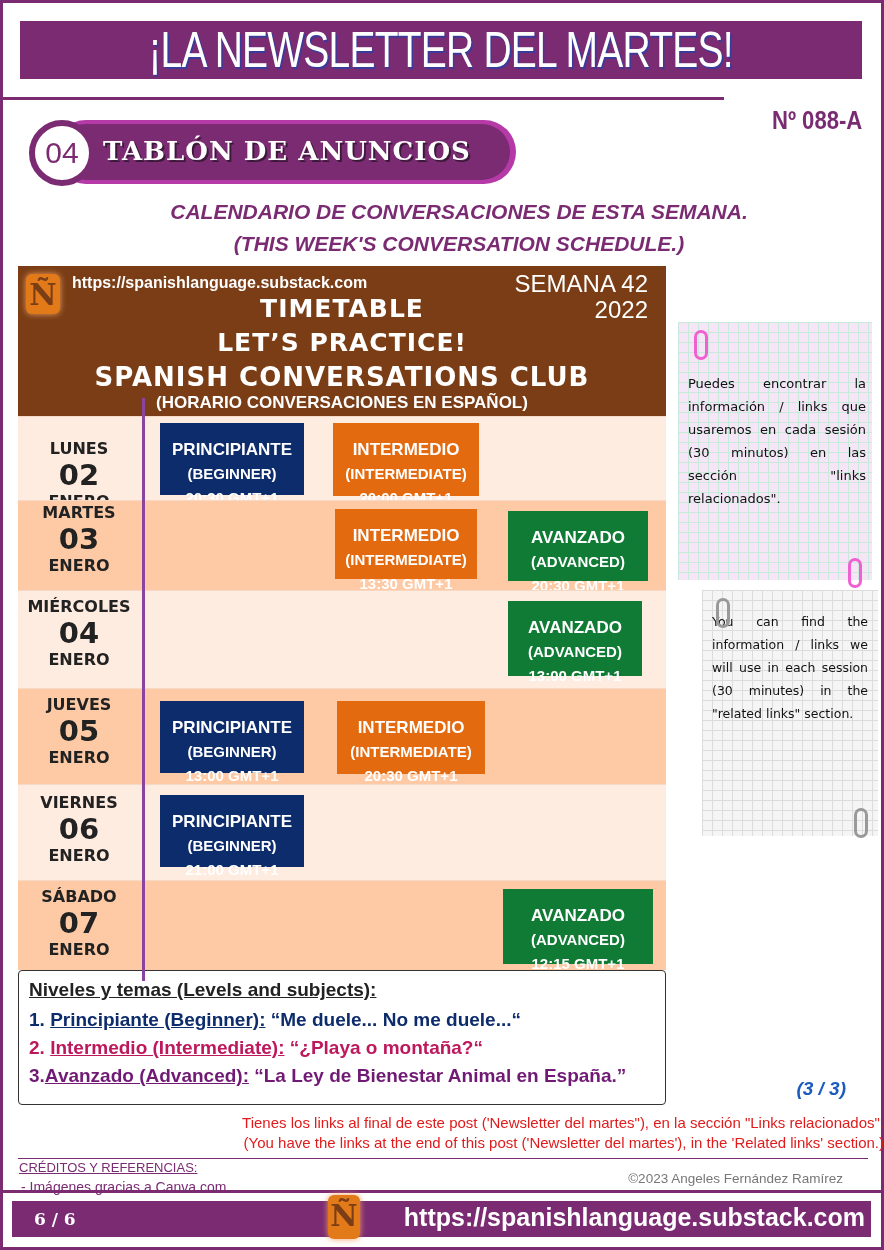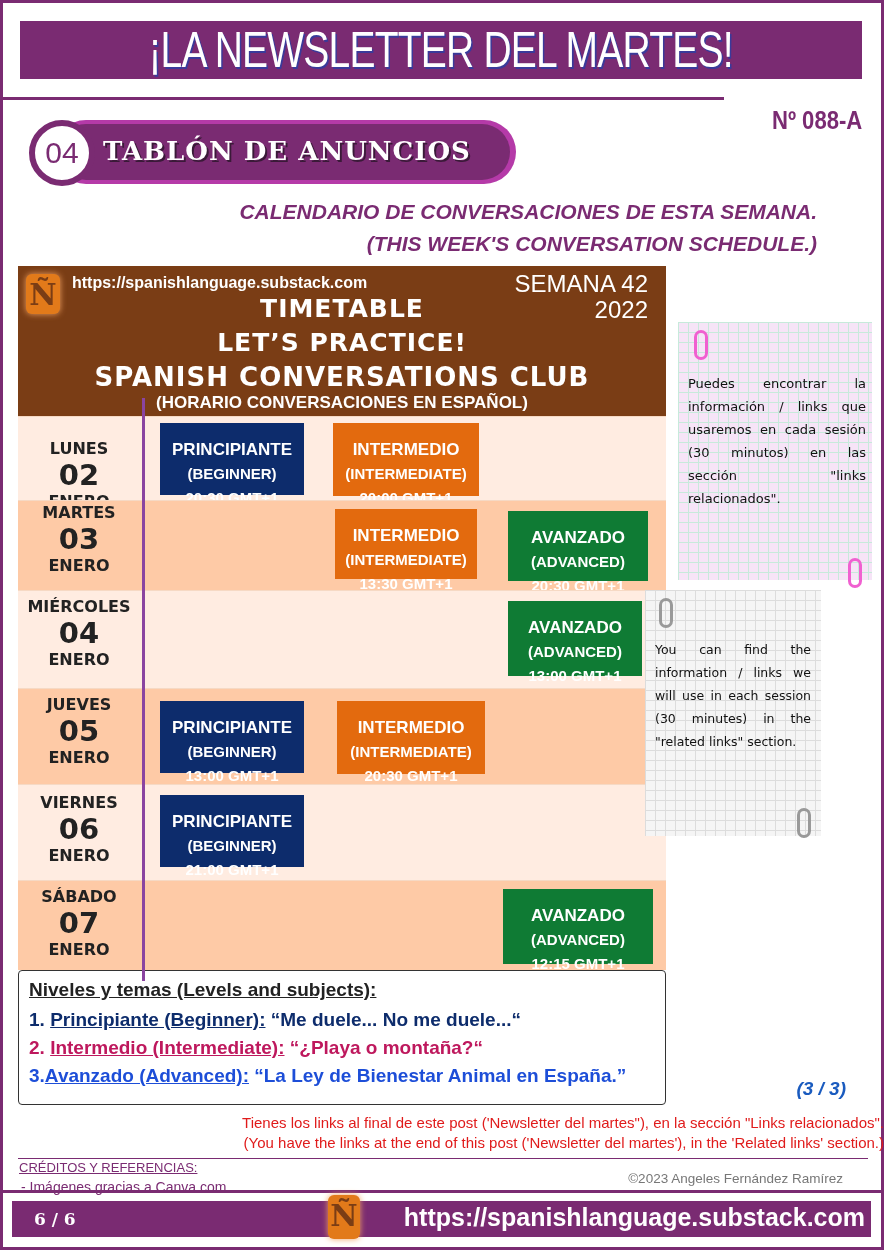--- a/index.html
+++ b/index.html
@@ -6,21 +6,21 @@
 body{width:884px;height:1250px;background:#fff;font-family:"Liberation Sans",sans-serif;position:relative;overflow:hidden}
 .frame{position:absolute;left:0;top:0;width:884px;height:1250px;border:3px solid #7a2b72}
 .hdr-box{position:absolute;left:0;top:0;width:724px;height:100px;border-bottom:3px solid #7a2b72}
 .hdr-bar{position:absolute;left:20px;top:21px;width:842px;height:58px;background:#7a2b72;color:#fff;text-align:center;font-size:50px;line-height:58px;font-family:"Liberation Sans Narrow","Liberation Sans",sans-serif;transform-origin:center;letter-spacing:-1px;text-shadow:2px 2px 0 #3a3a9a}
 .hdr-bar span{display:inline-block;transform:scaleX(0.78)}
 .issue{position:absolute;right:22px;top:105px;color:#7a2b72;font-weight:bold;font-size:26px;font-family:"Liberation Sans",sans-serif;transform:scaleX(.85);transform-origin:right}
 .sec-pill{position:absolute;left:54px;top:120px;width:462px;height:64px;background:#b53aa8;border-radius:32px}
 .sec-pill-inner{position:absolute;left:58px;top:124px;width:452px;height:56px;background:#7a2b72;border-radius:28px}
 .sec-title{position:absolute;left:103px;top:136px;color:#fff;font-family:"DejaVu Serif",serif;font-weight:bold;font-size:26px;letter-spacing:1px;text-shadow:2px 2px 0 #3a1a38}
 .sec-num{position:absolute;left:29px;top:120px;width:66px;height:66px;border-radius:50%;background:#fff;border:6px solid #7a2b72;color:#7a2b72;font-size:30px;text-align:center;line-height:54px;font-family:"Liberation Sans",sans-serif}
-.subtitle{position:absolute;left:167px;width:650px;text-align:right;color:#7a2b72;font-weight:bold;font-style:italic;font-size:21px}
+.subtitle{position:absolute;left:134px;width:650px;text-align:center;color:#7a2b72;font-weight:bold;font-style:italic;font-size:21px}
 .tt{position:absolute;left:18px;top:266px;width:648px}
 .tt-head{height:150px;background:#7a3d15;position:relative;color:#fff}
 .logo{position:absolute;width:34px;height:40px;background:#e27a1a;color:#7a3d15;font-family:"DejaVu Serif",serif;font-weight:bold;font-size:30px;text-align:center;line-height:42px;border-radius:6px;box-shadow:0 0 6px #f0a060}
 .tt-url{position:absolute;left:54px;top:8px;font-size:16px;font-weight:bold}
 .tt-week{position:absolute;right:18px;top:5px;font-size:24px;text-align:right;line-height:26px}
 .tt-t1,.tt-t2,.tt-t3{position:absolute;left:0;right:0;text-align:center;font-weight:900;font-family:"DejaVu Sans",sans-serif;font-size:25px;letter-spacing:1px}
 .tt-t1{top:28px}.tt-t2{top:62px}.tt-t3{top:96px;font-size:26px}
 .tt-sub{position:absolute;left:0;right:0;top:127px;text-align:center;font-size:17px;font-weight:bold}
 .row{position:relative;border-top:1px solid #f6d9c4}
 .row.light{background:#ffece1}.row.dark{background:#fecaa6}
@@ -31,21 +31,21 @@
 .ses{position:absolute;color:#fff;text-align:center;font-weight:bold;font-size:15px;line-height:24px;padding-top:15px}
 .ses .lv{font-size:17px}
 .beg{background:#0d2c6c}.int{background:#e36a0e}.adv{background:#0f7b34}
 .vline{position:absolute;left:142px;top:398px;width:3px;height:583px;background:#8a44a0}
 .levels{position:absolute;left:18px;top:970px;width:648px;height:135px;border:1px solid #333;border-radius:4px;background:#fff;padding:8px 0 0 10px;font-family:"Liberation Sans",sans-serif;font-weight:bold}
 .levels .lh{font-size:19px;text-decoration:underline;color:#222;margin-bottom:8px}
 .levels .li{font-size:19px;margin-bottom:6px}
 .levels .li u{text-decoration:underline}
 .note{position:absolute;font-family:"DejaVu Sans",sans-serif;font-size:13px;line-height:23px;text-align:justify;color:#111}
 .note1{left:678px;top:322px;width:194px;height:258px;background-color:#f6e4f7;background-image:linear-gradient(#c7eadb 1px,transparent 1px),linear-gradient(90deg,#c7eadb 1px,transparent 1px);background-size:10px 10px;padding:50px 6px 0 10px}
-.note2{left:645px;top:590px;width:176px;height:246px;background-color:#f5f5f5;background-image:linear-gradient(#dcdcdc 1px,transparent 1px),linear-gradient(90deg,#dcdcdc 1px,transparent 1px);background-size:10px 10px;padding:48px 10px 0 10px;font-size:12.5px}
+.note2{left:702px;top:590px;width:176px;height:246px;background-color:#f5f5f5;background-image:linear-gradient(#dcdcdc 1px,transparent 1px),linear-gradient(90deg,#dcdcdc 1px,transparent 1px);background-size:10px 10px;padding:20px 10px 0 10px;font-size:12.5px}
 .clip{position:absolute;width:14px;height:30px;border:3px solid;border-radius:8px}
 .pagec{position:absolute;right:38px;top:1078px;color:#1a5bbf;font-weight:bold;font-style:italic;font-size:19px}
 .redtxt{position:absolute;left:0;width:884px;text-align:right;color:#e01b1b;font-size:15px;font-family:"Liberation Sans",sans-serif}
 .credits-line{position:absolute;left:18px;top:1158px;width:850px;border-top:1px solid #7a2b72}
 .credits{position:absolute;left:19px;top:1160px;color:#7a2b72;text-decoration:underline;font-size:13px}
 .credits2{position:absolute;left:21px;top:1179px;color:#7a2b72;font-size:14px}
 .copy{position:absolute;right:41px;top:1171px;color:#777;font-size:13.5px}
 .foot-sep{position:absolute;left:0;top:1190px;width:884px;border-top:3px solid #7a2b72}
 .foot{position:absolute;left:12px;top:1201px;width:859px;height:36px;background:#7a2b72}
 .foot .pg{position:absolute;left:22px;top:8px;color:#fff;font-family:"DejaVu Serif",serif;font-size:17px;font-weight:bold}
@@ -173,21 +173,21 @@
         <div>(ADVANCED)</div>
         <div>12:15 GMT+1</div>
       </div>
   </div>
 </div>
 
 <div class="levels">
   <div class="lh">Niveles y temas (Levels and subjects):</div>
   <div class="li" style="color:#0d2c6c"><span>1. </span><u>Principiante (Beginner):</u><span> “Me duele... No me duele...“</span></div>
   <div class="li" style="color:#be185d"><span>2. </span><u>Intermedio (Intermediate):</u><span> “¿Playa o montaña?“</span></div>
-  <div class="li" style="color:#1d4ed8"><span>3.</span><u>Avanzado (Advanced):</u><span> “La Ley de Bienestar Animal en España.”</span></div>
+  <div class="li" style="color:#701a75"><span>3.</span><u>Avanzado (Advanced):</u><span> “La Ley de Bienestar Animal en España.”</span></div>
 </div>
 
 <div class="vline"></div>
 
 <div class="note note1">
   <div class="clip" style="left:16px;top:8px;border-color:#f060d0"></div>
   <div>Puedes encontrar la información / links que usaremos en cada sesión (30 minutos) en las sección "links relacionados".</div>
   <div class="clip" style="left:170px;top:236px;border-color:#f060d0"></div>
 </div>
 <div class="note note2">

